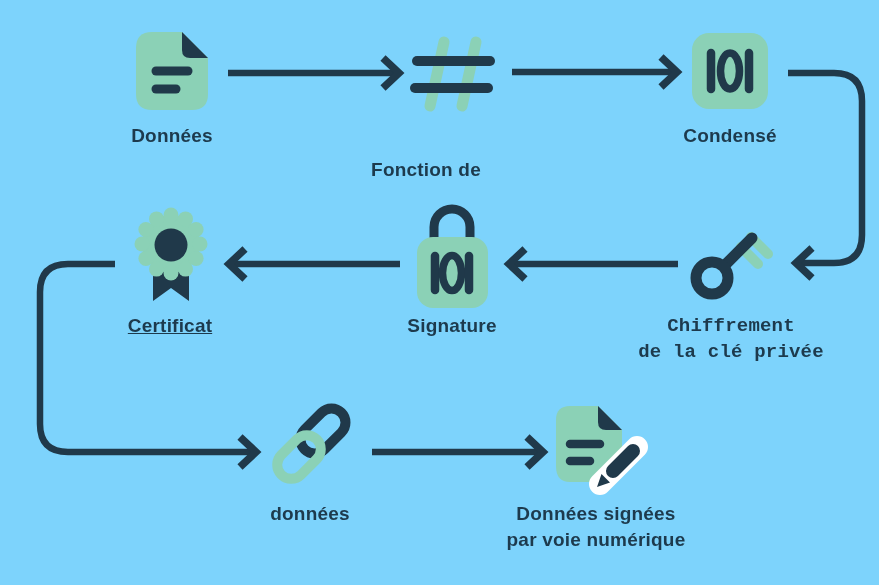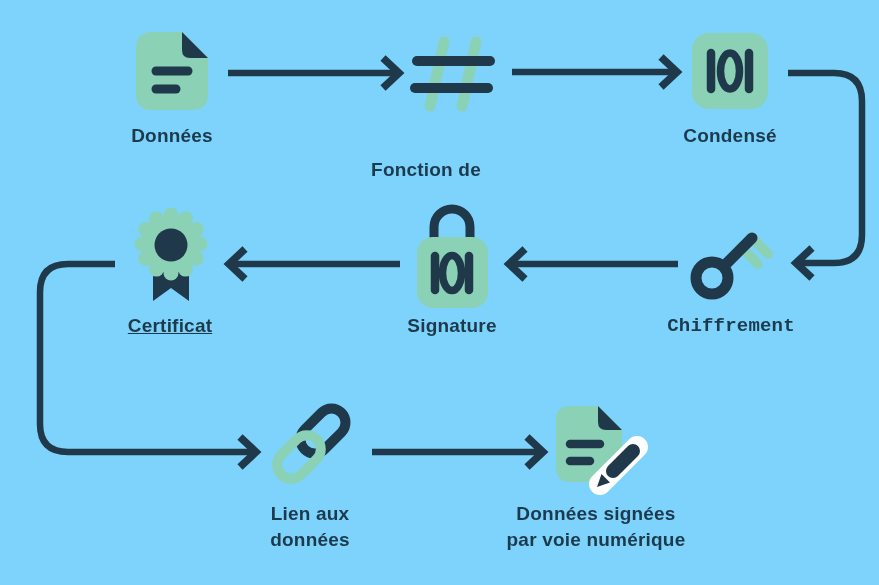--- a/index.html
+++ b/index.html
@@ -135,28 +135,28 @@
   <div class="node-label" style="left:172px;top:123px;">Données</div>
 
   <div class="node-label" style="left:426px;top:123px;margin-top:34px;">
     <div>Fonction de</div>
   </div>
 
   <div class="node-label" style="left:730px;top:123px;">Condensé</div>
 
   <div class="node-label" style="left:731px;top:313px;font-family:Liberation Mono, monospace;">
     <div>Chiffrement</div>
+    <div>de la clé privée</div>
   </div>
 
   <div class="node-label" style="left:452px;top:313px;">Signature</div>
 
   <div class="node-label" style="left:170px;top:313px;text-decoration:underline;">Certificat</div>
 
   <div class="node-label" style="left:310px;top:501px;">
-    <div>Lien aux</div>
     <div>données</div>
   </div>
 
   <div class="node-label" style="left:596px;top:501px;text-align:center;">
     <div>Données signées</div>
     <div>par voie numérique</div>
   </div>
 
 </div>
 

